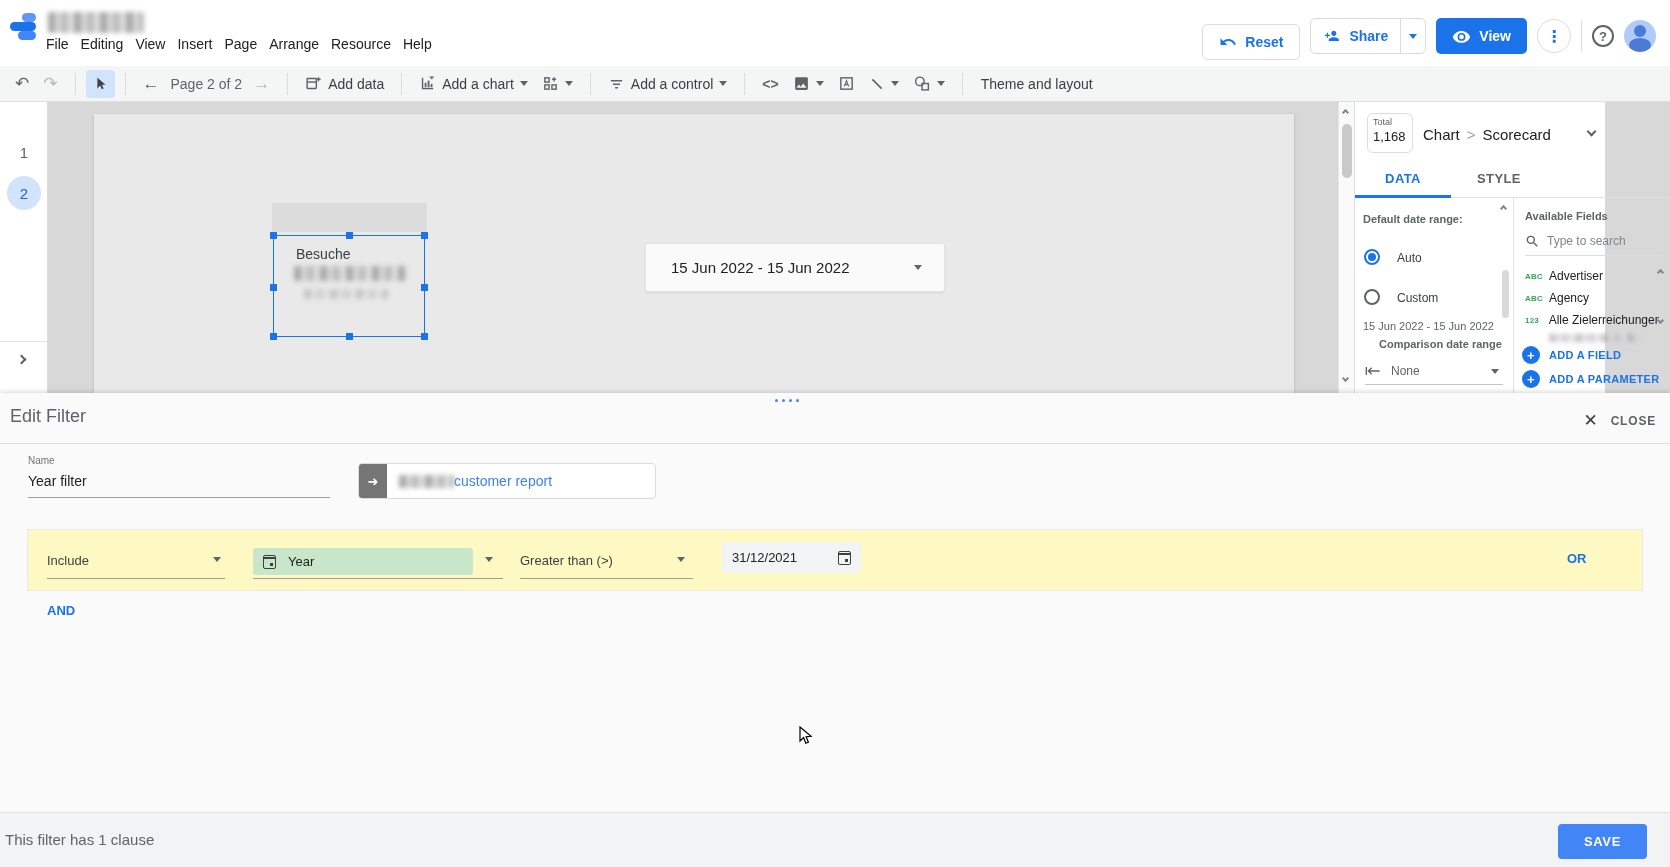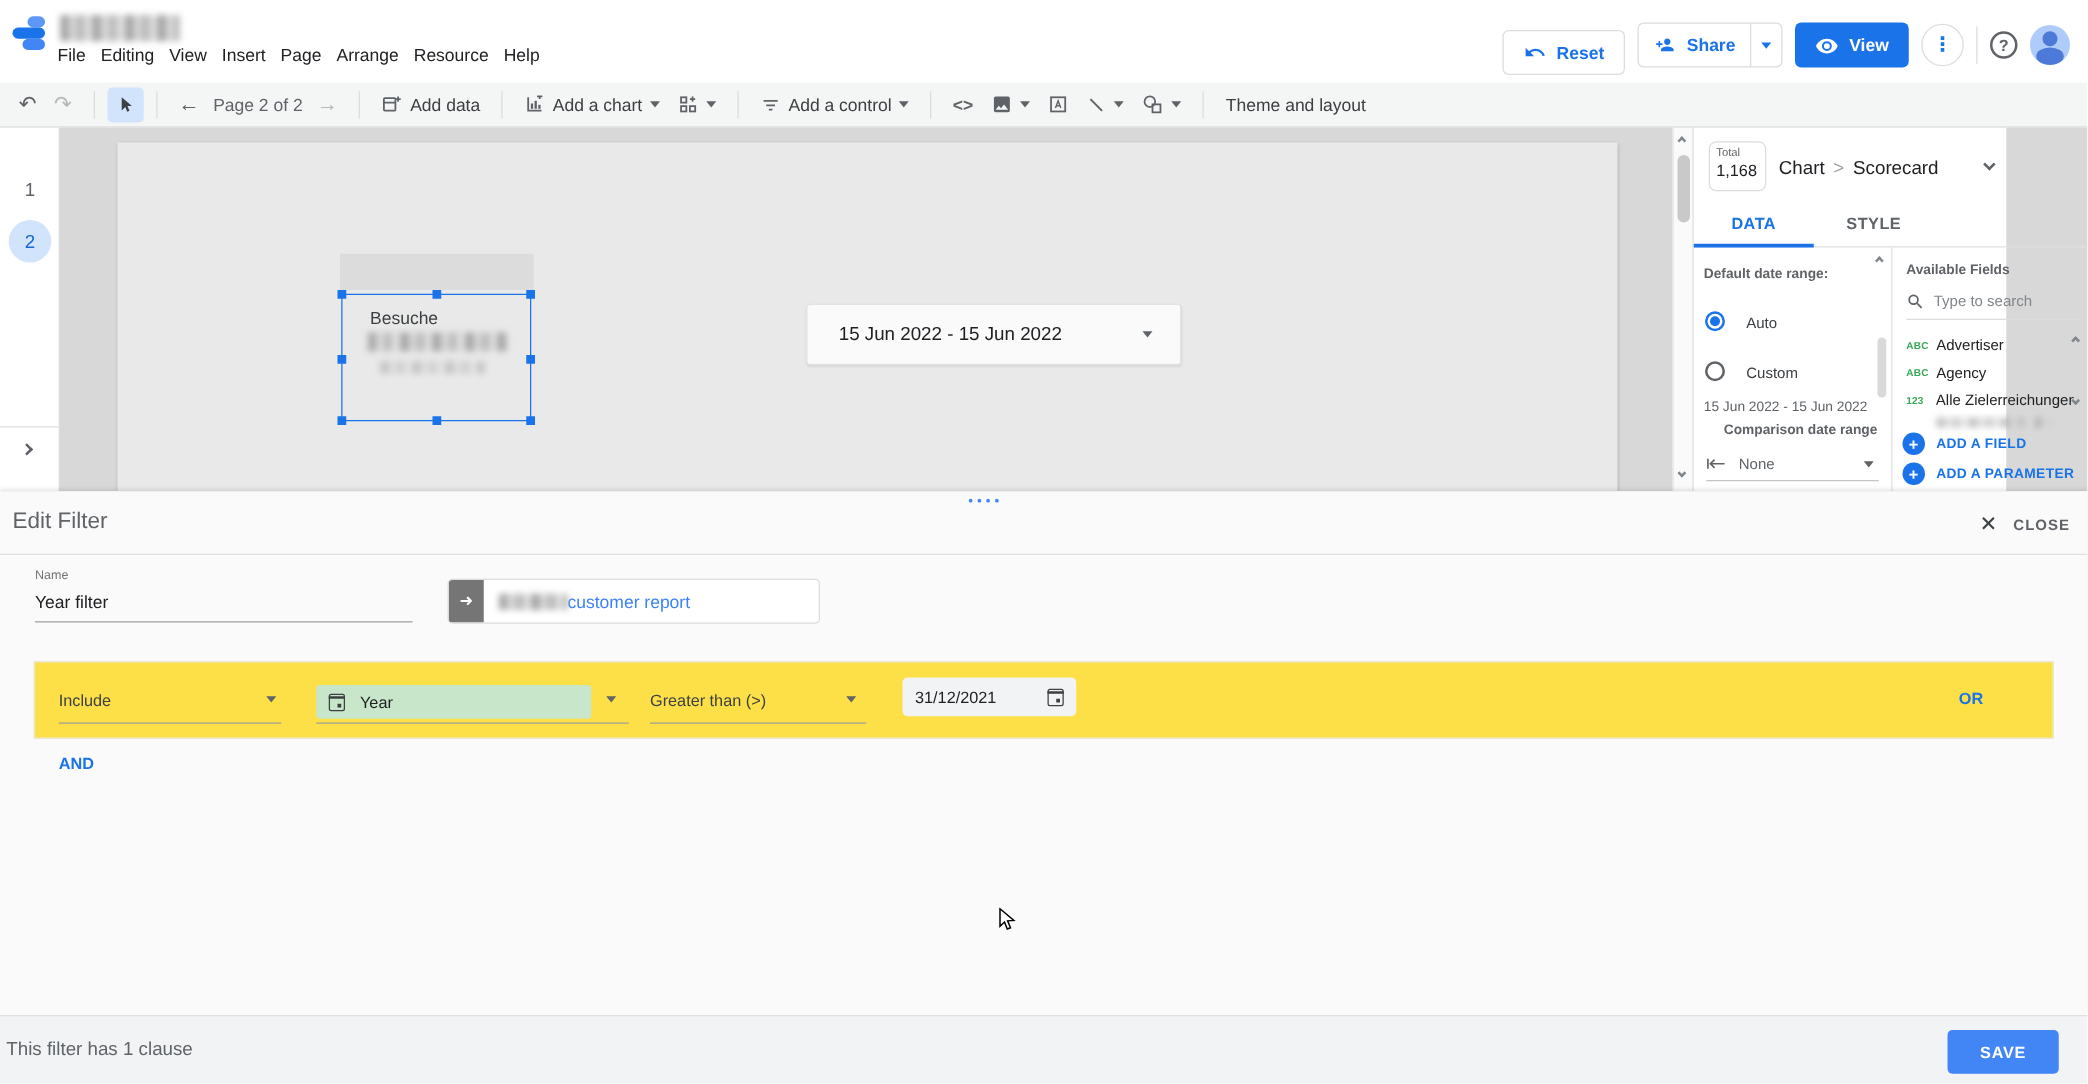--- a/index.html
+++ b/index.html
@@ -106,21 +106,21 @@
   .fp-title { position:absolute; left:10px; top:13px; font-size:18px; color:#5f6368; }
   .fp-close { position:absolute; right:14px; top:17px; display:flex; align-items:center; gap:12px; color:#5f6368; font-size:12px; font-weight:700; letter-spacing:.8px; }
   .x-icon { font-size:17px; color:#3c4043; font-weight:400; }
   .fp-divider { position:absolute; left:0; top:50px; width:1670px; height:1px; background:#e0e0e0; }
   .name-label { position:absolute; left:28px; top:62px; font-size:10px; color:#757575; }
   .name-input { position:absolute; left:28px; top:76px; width:302px; border:none; border-bottom:1px solid #9e9e9e; background:transparent; outline:none; font-size:14px; color:#202124; padding:4px 0 8px 0; font-family:inherit; }
   .ds-chip { position:absolute; left:358px; top:70px; width:298px; height:36px; background:#fff; border:1px solid #dadce0; border-radius:4px; display:flex; align-items:center; overflow:hidden; }
   .ds-icon { width:28px; height:34px; background:#757575; color:#fff; display:flex; align-items:center; justify-content:center; font-size:13px; }
   .ds-blur { width:55px; height:13px; margin-left:12px; }
   .ds-name { margin-left:0; font-size:14px; color:#3b82f6; }
-  .clause-box { position:absolute; left:27px; top:136px; width:1616px; height:62px; background:#fde047; border:1px solid #e8e8e8; }
+  .clause-box { position:absolute; left:27px; top:136px; width:1616px; height:62px; background:#fef9c3; border:1px solid #e8e8e8; }
   .dd-text { position:absolute; font-size:13px; color:#3c4043; }
   .dd-line { position:absolute; height:1px; background:#9e9e9e; }
   .year-chip { position:absolute; left:225px; top:18px; width:220px; height:27px; background:#c8e6c9; border-radius:3px; display:flex; align-items:center; gap:12px; padding-left:10px; font-size:13px; color:#202124; }
   .date-box { position:absolute; left:694px; top:12px; width:139px; height:31px; background:#f1f3f4; border-radius:4px; display:flex; align-items:center; justify-content:space-between; padding:0 10px; font-size:13px; color:#202124; }
   .or-link { position:absolute; left:1539px; top:21px; color:#1a73e8; font-size:13px; font-weight:700; }
   .and-link { position:absolute; left:47px; top:210px; color:#1a73e8; font-size:13px; font-weight:700; }
   .cal-icon { display:inline-block; width:13px; height:14px; border:1.5px solid #3c4043; border-radius:2px; position:relative; }
   .cal-icon::before { content:''; position:absolute; left:-1.5px; top:1.5px; width:13px; height:2px; background:#3c4043; }
   .cal-icon::after { content:''; position:absolute; right:2px; bottom:2px; width:3px; height:3px; background:#3c4043; }
 

